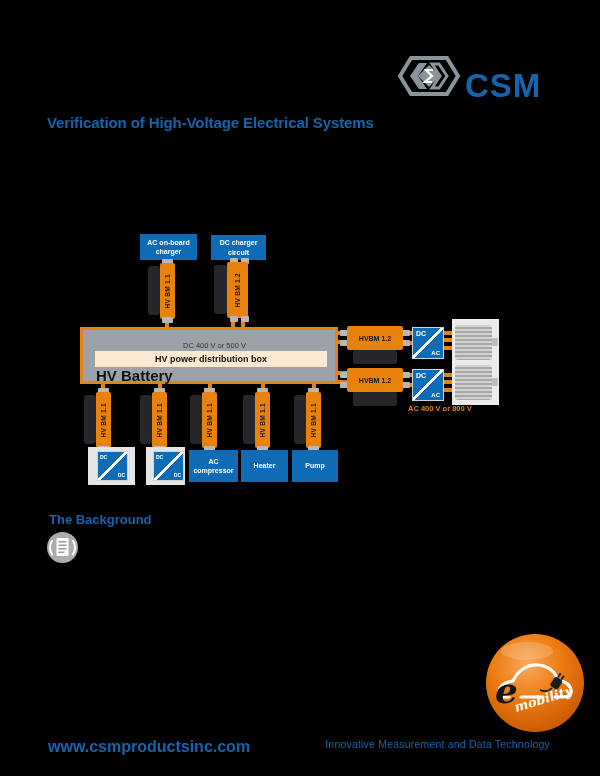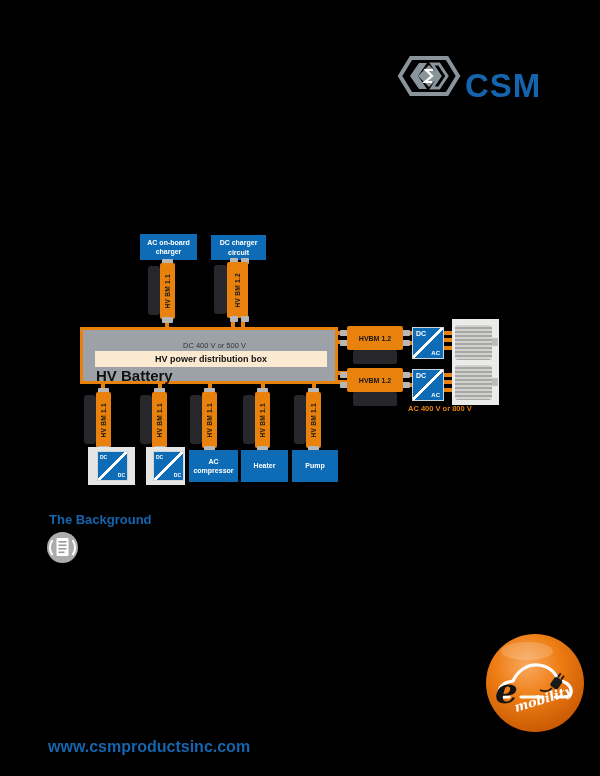--- a/index.html
+++ b/index.html
@@ -81,20 +81,21 @@
     <svg width="64" height="42" viewBox="0 0 64 42">
       <path d="M14,3 L50,3 L61,21 L50,39 L14,39 L3,21 Z" fill="none" stroke="#8A949B" stroke-width="4"></path>
       <path d="M30,8 L22,8 L13,21 L22,34 L30,34 L21,21 Z" fill="#8A949B"></path>
       <path d="M35,9 L42,9 L50,21 L42,33 L35,33 L43,21 Z" fill="none" stroke="#8A949B" stroke-width="3"></path>
       <path d="M32,10 L43,21 L32,32 L21,21 Z" fill="#8A949B"></path>
       <path d="M36,15 L29,15 L35,21 L28,27 L35,27" fill="none" stroke="#fff" stroke-width="2.2"></path>
     </svg>
     <span class="csm-text">CSM</span>
   </div>
 
+  <h1 class="title">Verification of High-Voltage Electrical Systems</h1>
 
   <div class="abs" style="left:0;top:0;width:600px;height:776px;">
 
     <div class="cb" style="left:165px;top:258px;width:4px;height:11px;"></div>
     <div class="cb" style="left:231px;top:257px;width:4px;height:10px;"></div>
     <div class="cb" style="left:241px;top:257px;width:4px;height:10px;"></div>
     <div class="cb" style="left:165px;top:318px;width:4px;height:12px;"></div>
     <div class="cb" style="left:231px;top:317px;width:4px;height:13px;"></div>
     <div class="cb" style="left:241px;top:317px;width:4px;height:13px;"></div>
     <div class="cb" style="left:101px;top:382px;width:4px;height:10px;"></div>
@@ -287,14 +288,15 @@
         <rect x="67" y="45" width="9" height="11" rx="2.5" fill="#1a1a1a"></rect>
         <line x1="69.5" y1="40" x2="69.5" y2="45" stroke="#1a1a1a" stroke-width="1.8"></line>
         <line x1="73.5" y1="40" x2="73.5" y2="45" stroke="#1a1a1a" stroke-width="1.8"></line>
       </g>
       <text x="10" y="70" font-size="36" font-family="DejaVu Serif" font-style="italic" font-weight="bold" fill="#141414">e</text>
       <text x="31" y="79" font-size="13" font-family="DejaVu Serif" font-style="italic" font-weight="bold" fill="#fff" transform="rotate(-17 31 79)">mobility</text>
     </svg>
   </div>
 
   <a class="website" href="#">www.csmproductsinc.com</a>
+  <span class="tagline">Innovative Measurement and Data Technology</span>
 
 </div>
 
 </body></html>

